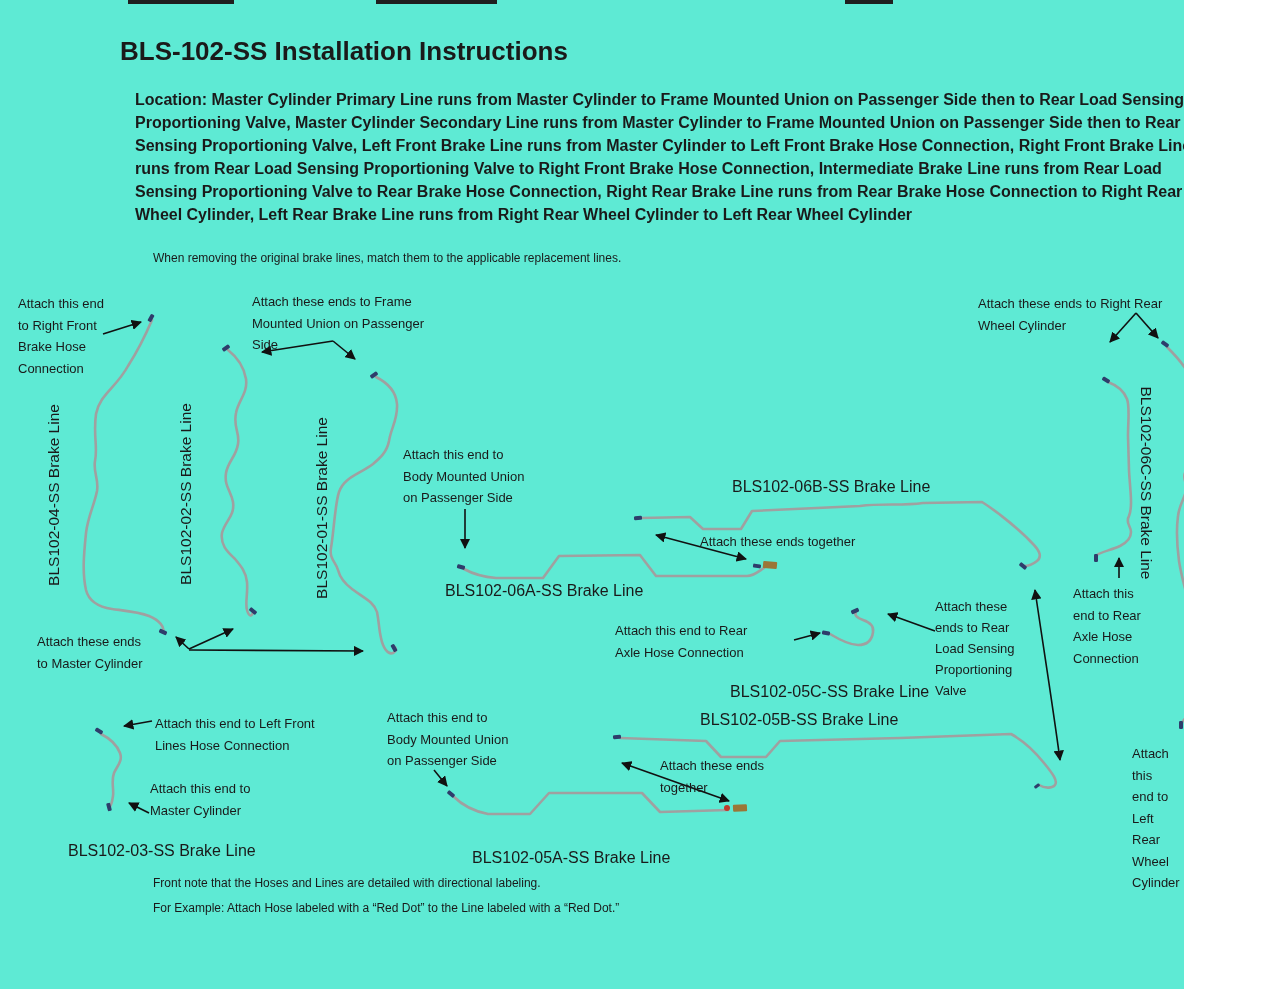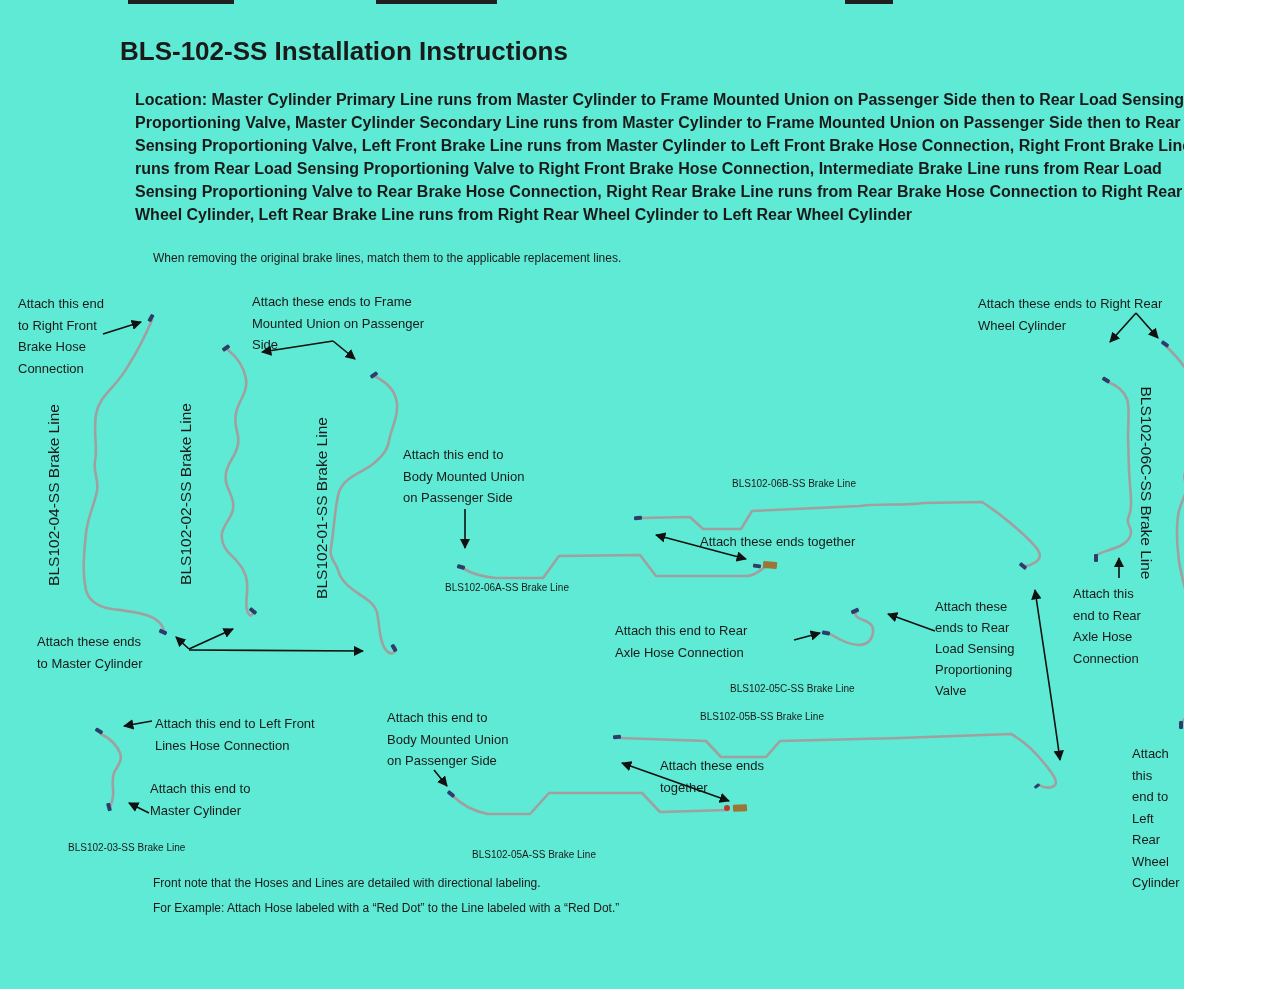--- a/index.html
+++ b/index.html
@@ -5,21 +5,21 @@
   html,body { margin:0; padding:0; background:#ffffff; }
   #page {
     position:relative; width:1184px; height:989px; background:#5eead4;
     font-family:"Liberation Sans", sans-serif; color:#1a1a1a; overflow:hidden;
   }
   .top-bar { position:absolute; top:0; height:4px; background:#1f1f1f; }
   .title { position:absolute; left:120px; top:36px; font-size:26px; font-weight:bold; white-space:nowrap; }
   .para { position:absolute; left:135px; top:88px; width:1090px; font-size:16px; font-weight:bold; line-height:23px; }
   .note { position:absolute; font-size:12px; font-weight:normal; white-space:nowrap;margin-left:33px; }
   .anno { position:absolute; font-size:13px; line-height:21.5px; white-space:pre-line; }
-  .hlabel { position:absolute; font-size:10px; white-space:nowrap; }
+  .hlabel { position:absolute; font-size:16px; white-space:nowrap; }
   .vlabel { position:absolute; font-size:15.5px; white-space:nowrap; }
   .vlabel.ccw { transform:translate(-50%,-50%) rotate(-90deg); }
   .vlabel.cw  { transform:translate(-50%,-50%) rotate(90deg); }
   svg#diagram { position:absolute; left:0; top:0; }
   .tube { fill:none; stroke-width:2.6; stroke-linecap:round; stroke-linejoin:round; }
   .arrow { fill:none; stroke-width:1.6; }
 </style>
 </head>
 <body>
 

